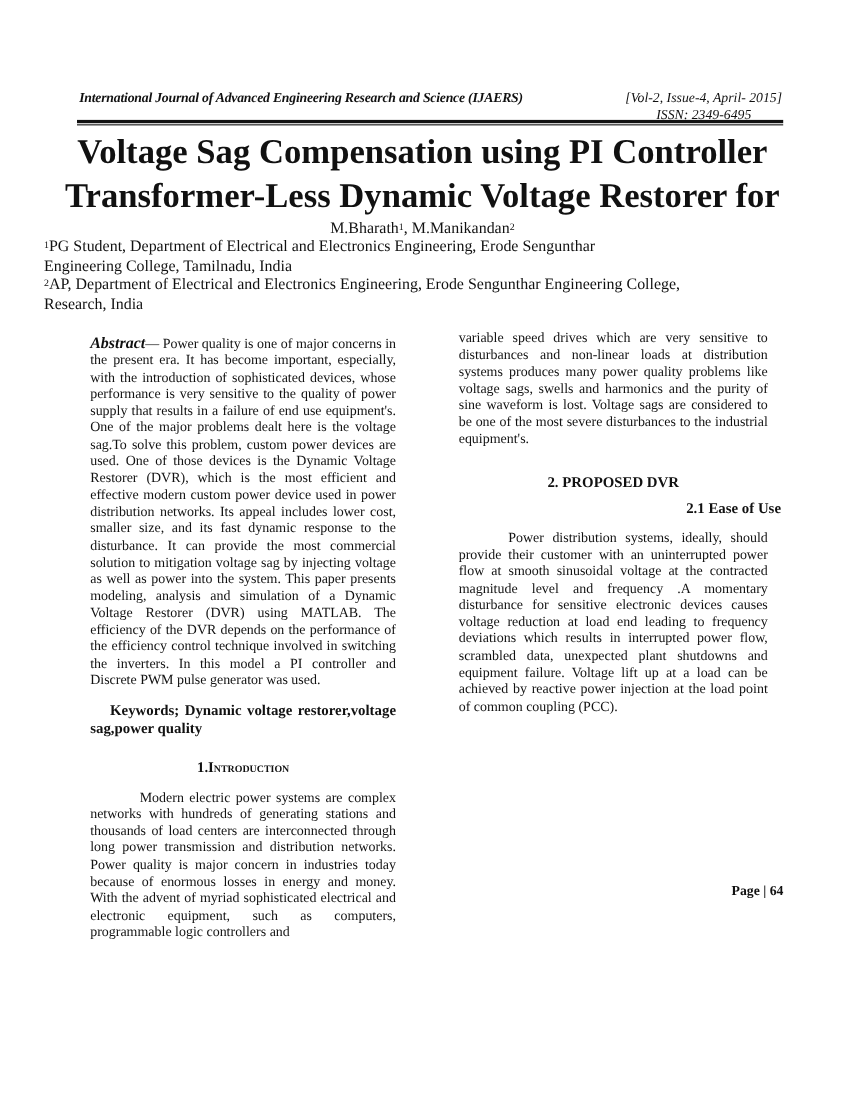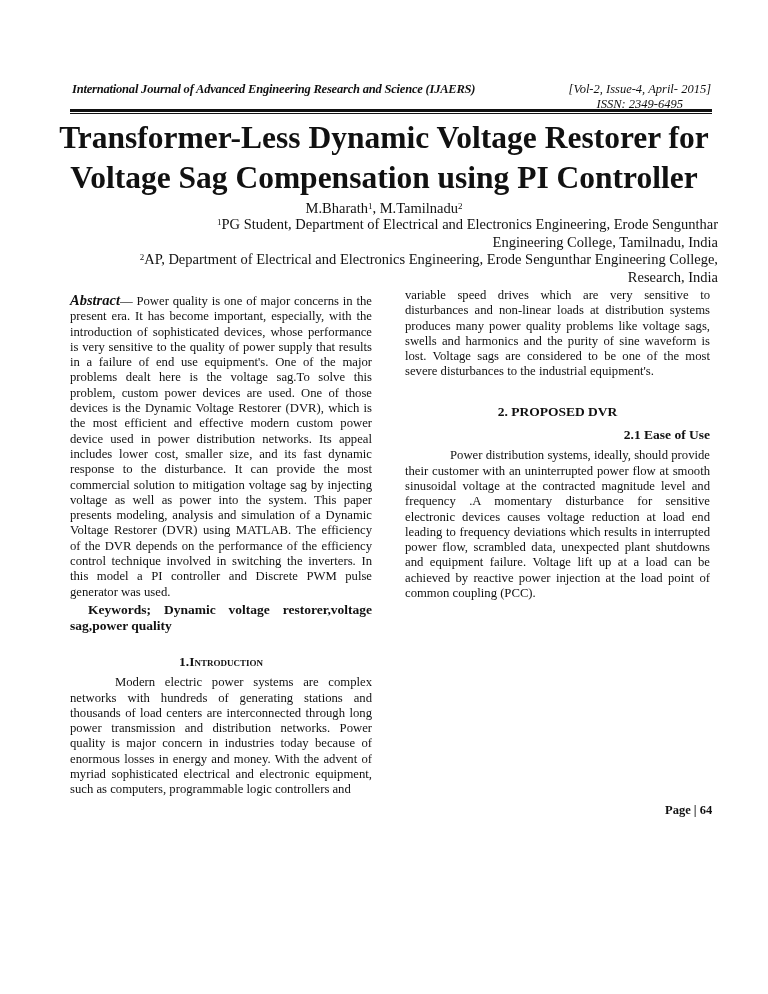--- a/index.html
+++ b/index.html
@@ -8,54 +8,54 @@
   .hdr-left { position: absolute; left: 72px; top: 82px; font-size: 12.5px;
               font-style: italic; font-weight: bold; letter-spacing: -0.2px; }
   .hdr-right { position: absolute; right: 57px; top: 82px; font-size: 12.5px;
                font-style: italic; font-weight: normal; text-align: center; line-height: 15px; }
   .hdr-rule { position: absolute; left: 70px; right: 56px; top: 109px;
               border-top: 3px solid #111; border-bottom: 1px solid #111; height: 1px; }
   .title { position: absolute; left: 40px; right: 40px; top: 118px; text-align: center;
            font-size: 31.5px; font-weight: bold; line-height: 40px; }
   .authors { position: absolute; left: 40px; right: 40px; top: 199px; text-align: center;
              font-size: 14.5px; line-height: 18px; }
-  .aff { position: absolute; left: 40px; right: 50px; top: 216px; text-align: right;
+  .aff { position: absolute; left: 40px; right: 36px; top: 216px; text-align: left;
          font-size: 14.5px; line-height: 17.5px; }
   sup { font-size: 9px; vertical-align: top; position: relative; top: -2px; }
   .col { position: absolute; width: 302px; font-size: 12.7px; line-height: 15.3px;
          text-align: justify; }
   .col.left { left: 70px; top: 293px; }
   .col.right { left: 405px; top: 288px; width: 305px; }
-  .col p { margin: 0; }
+  .col p { margin: 12px; }
   .abs-label { font-style: italic; font-weight: bold; font-size: 14.5px; }
   .kw { font-weight: bold; font-size: 13.5px; text-indent: 18px;
         margin-top: 2px !important; line-height: 16px; }
   .sec-h { text-align: center; font-weight: bold; font-size: 13.5px; margin: 20px 0 6px 0 !important; }
   .sec-h .sc { font-variant: small-caps; }
   .indent { text-indent: 45px; }
   .sub-h { font-weight: bold; font-size: 13.5px; margin: 8px 0 6px 0 !important; text-align: right; }
   .page-num { position: absolute; left: 665px; top: 803px; font-size: 12.5px; font-weight: bold; }
 </style>
 </head>
 <body>
 
 <div class="hdr-left">International Journal of Advanced Engineering Research and Science (IJAERS)</div>
 <div class="hdr-right">
   <div>[Vol-2, Issue-4, April- 2015]</div>
   <div>ISSN: 2349-6495</div>
 </div>
 <div class="hdr-rule"></div>
 
 <div class="title">
+  <div>Voltage Sag Compensation using PI Controller</div>
   <div>Transformer-Less Dynamic Voltage Restorer for</div>
-  <div>Voltage Sag Compensation using PI Controller</div>
 </div>
 
 <div class="authors">
-  <span>M.Bharath</span><sup>1</sup><span>, </span><span>M.Tamilnadu</span><sup>2</sup>
+  <span>M.Bharath</span><sup>1</sup><span>, </span><span>M.Manikandan</span><sup>2</sup>
 </div>
 
 <div class="aff">
   <div><sup>1</sup><span>PG Student, Department of Electrical and Electronics Engineering, Erode Sengunthar</span></div>
   <div>Engineering College, Tamilnadu, India</div>
   <div><sup>2</sup><span>AP, Department of Electrical and Electronics Engineering, Erode Sengunthar Engineering College,</span></div>
   <div>Research, India</div>
 </div>
 
 <div class="col left">

